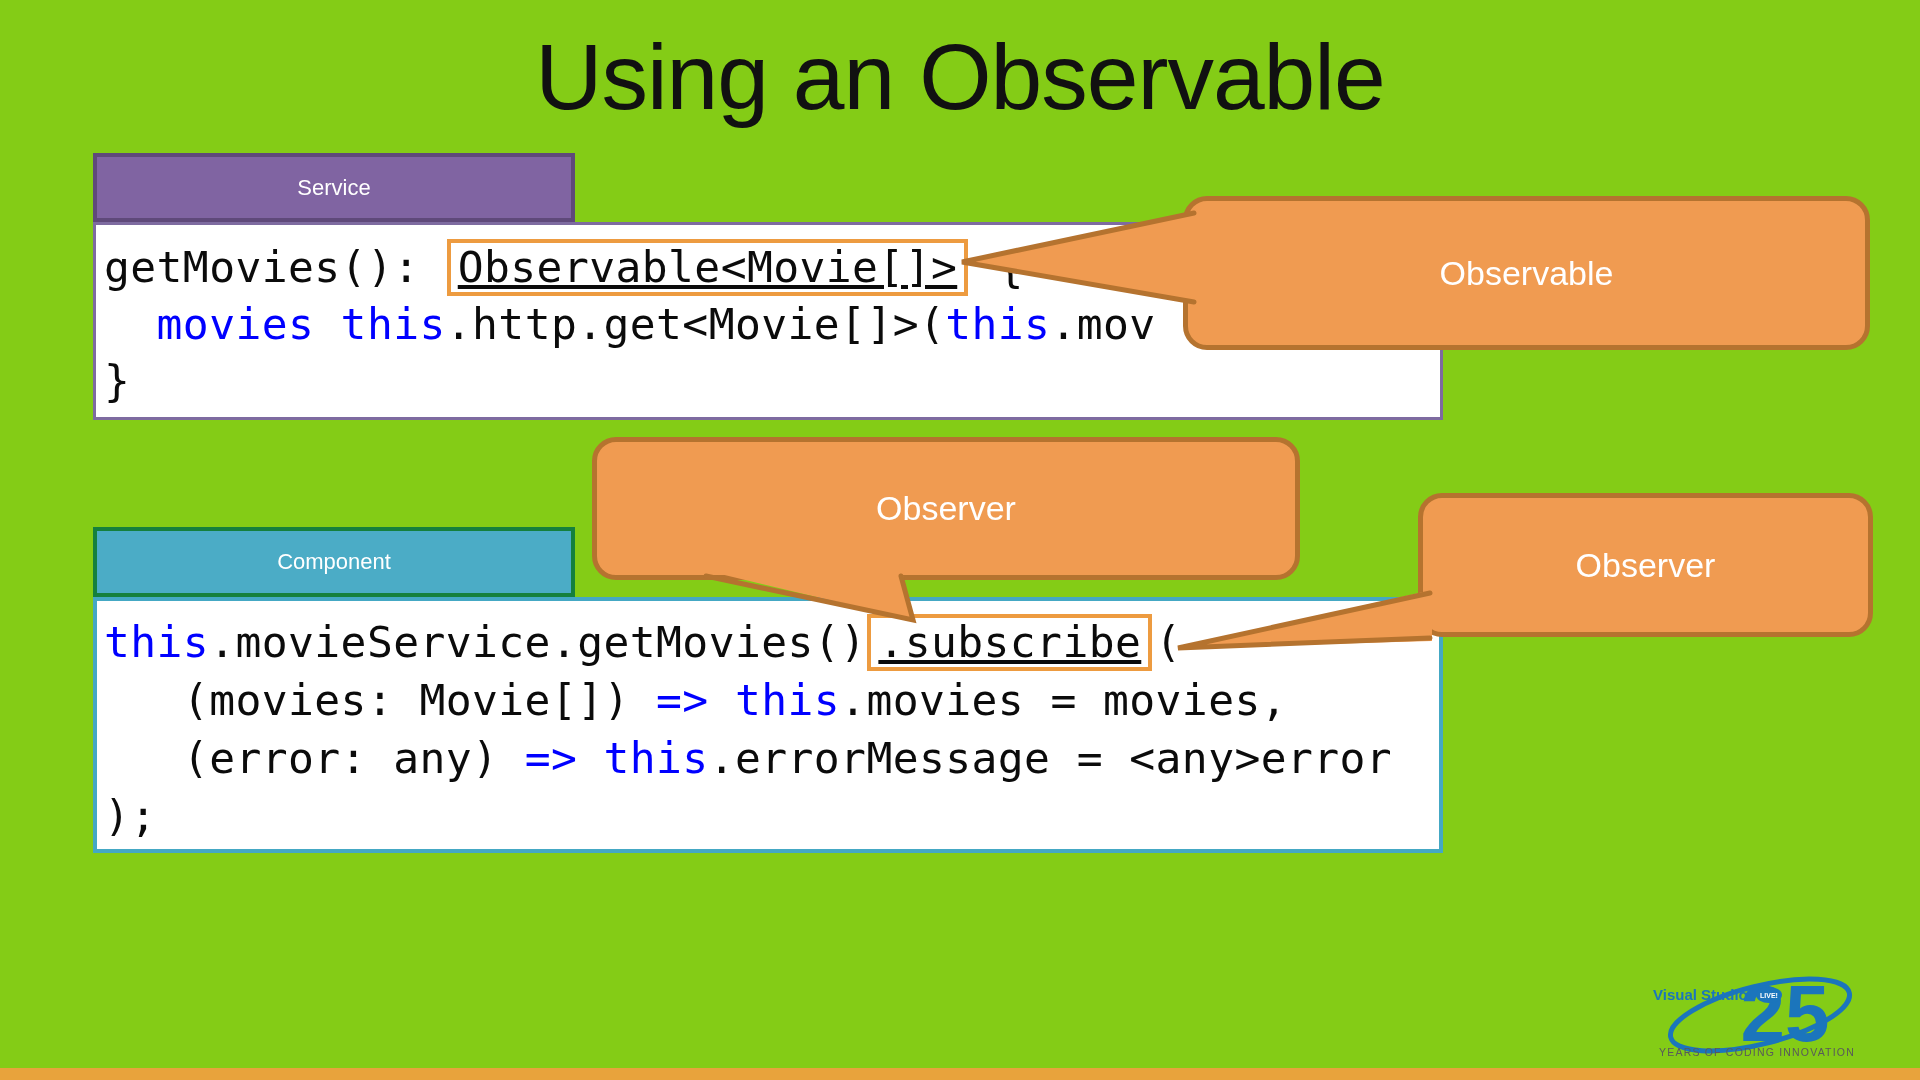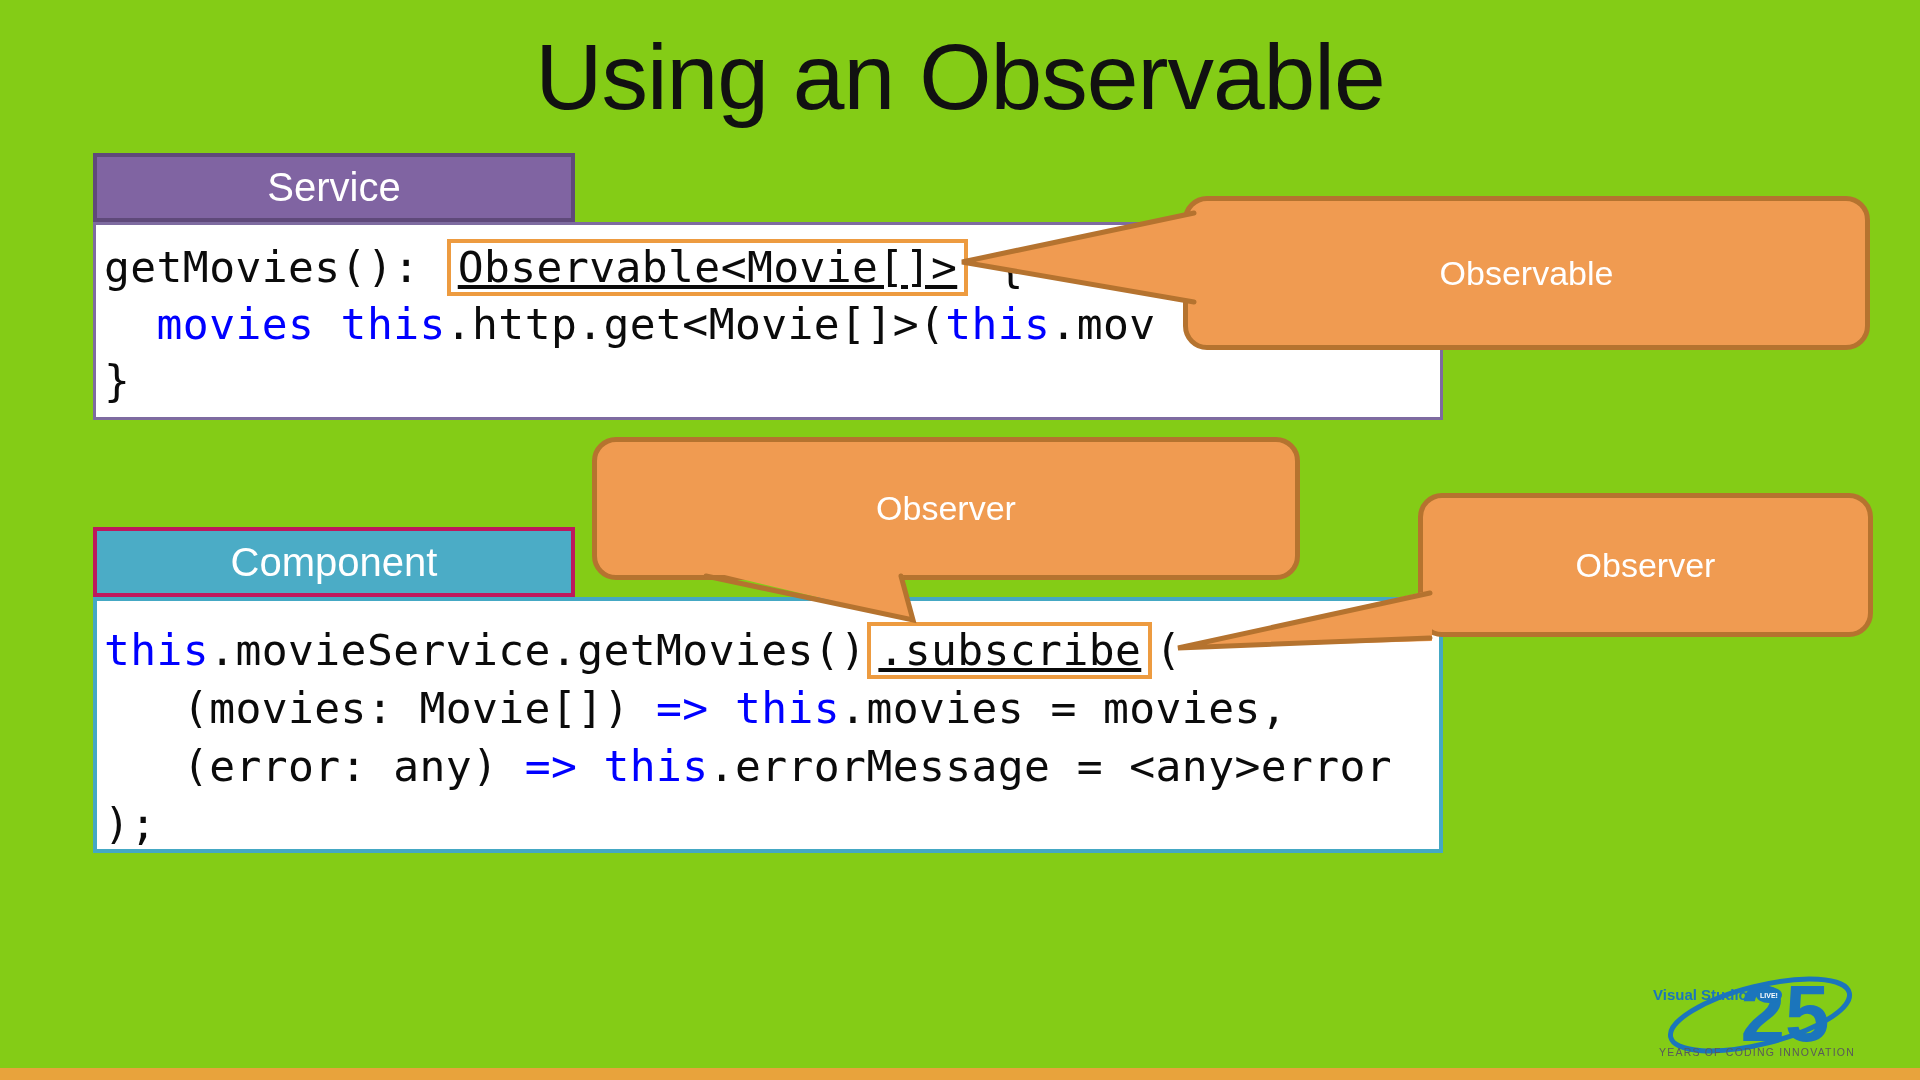--- a/index.html
+++ b/index.html
@@ -4,28 +4,28 @@
 <style>
   html,body{margin:0;padding:0;background:#fff;}
   .slide{position:relative;width:1920px;height:1080px;background:#84cc16;overflow:hidden;
          font-family:"Liberation Sans", sans-serif;}
 
   .title{position:absolute;left:0;right:0;top:24px;text-align:center;
          font-size:93px;font-weight:400;color:#111;letter-spacing:-1px;}
 
   
   .tab{position:absolute;box-sizing:border-box;display:flex;align-items:center;justify-content:center;
-       color:#fff;font-size:40px;}
+       color:#fff;font-size:22px;}
   .tab.purple{left:93px;top:153px;width:482px;height:69px;background:#8064A2;border:4px solid #5F497A;}
-  .tab.teal  {left:93px;top:527px;width:482px;height:70px;background:#4BACC6;border:4px solid #be185d;}
+  .tab.teal  {left:93px;top:527px;width:482px;height:70px;background:#4BACC6;border:4px solid #15803d;}
 
   
   .codebox{position:absolute;box-sizing:border-box;background:#fff;}
   .codebox.service  {left:93px;top:222px;width:1350px;height:198px;border:3px solid #7E6BA0;padding:14px 0 0 8px;}
-  .codebox.component{left:93px;top:597px;width:1350px;height:256px;border:4px solid #44A8C4;padding:20px 0 0 7px;}
+  .codebox.component{left:93px;top:597px;width:1350px;height:256px;border:4px solid #44A8C4;padding:12px 0 0 7px;}
 
   .code{margin:0;font-family:"DejaVu Sans Mono", monospace;font-size:43px;letter-spacing:0.4px;
         color:#0b0b0b;}
   .code-line{white-space:pre;height:57px;line-height:57px;}
   .codebox.component .code-line{height:58px;line-height:58px;}
   .kw{color:#0000FF;}
   .hlbox{display:inline-block;box-sizing:border-box;border:4px solid #ED9B40;padding:0 7px;margin:0 3px 0 1px;
          line-height:49px;text-decoration:underline;}
 
   

